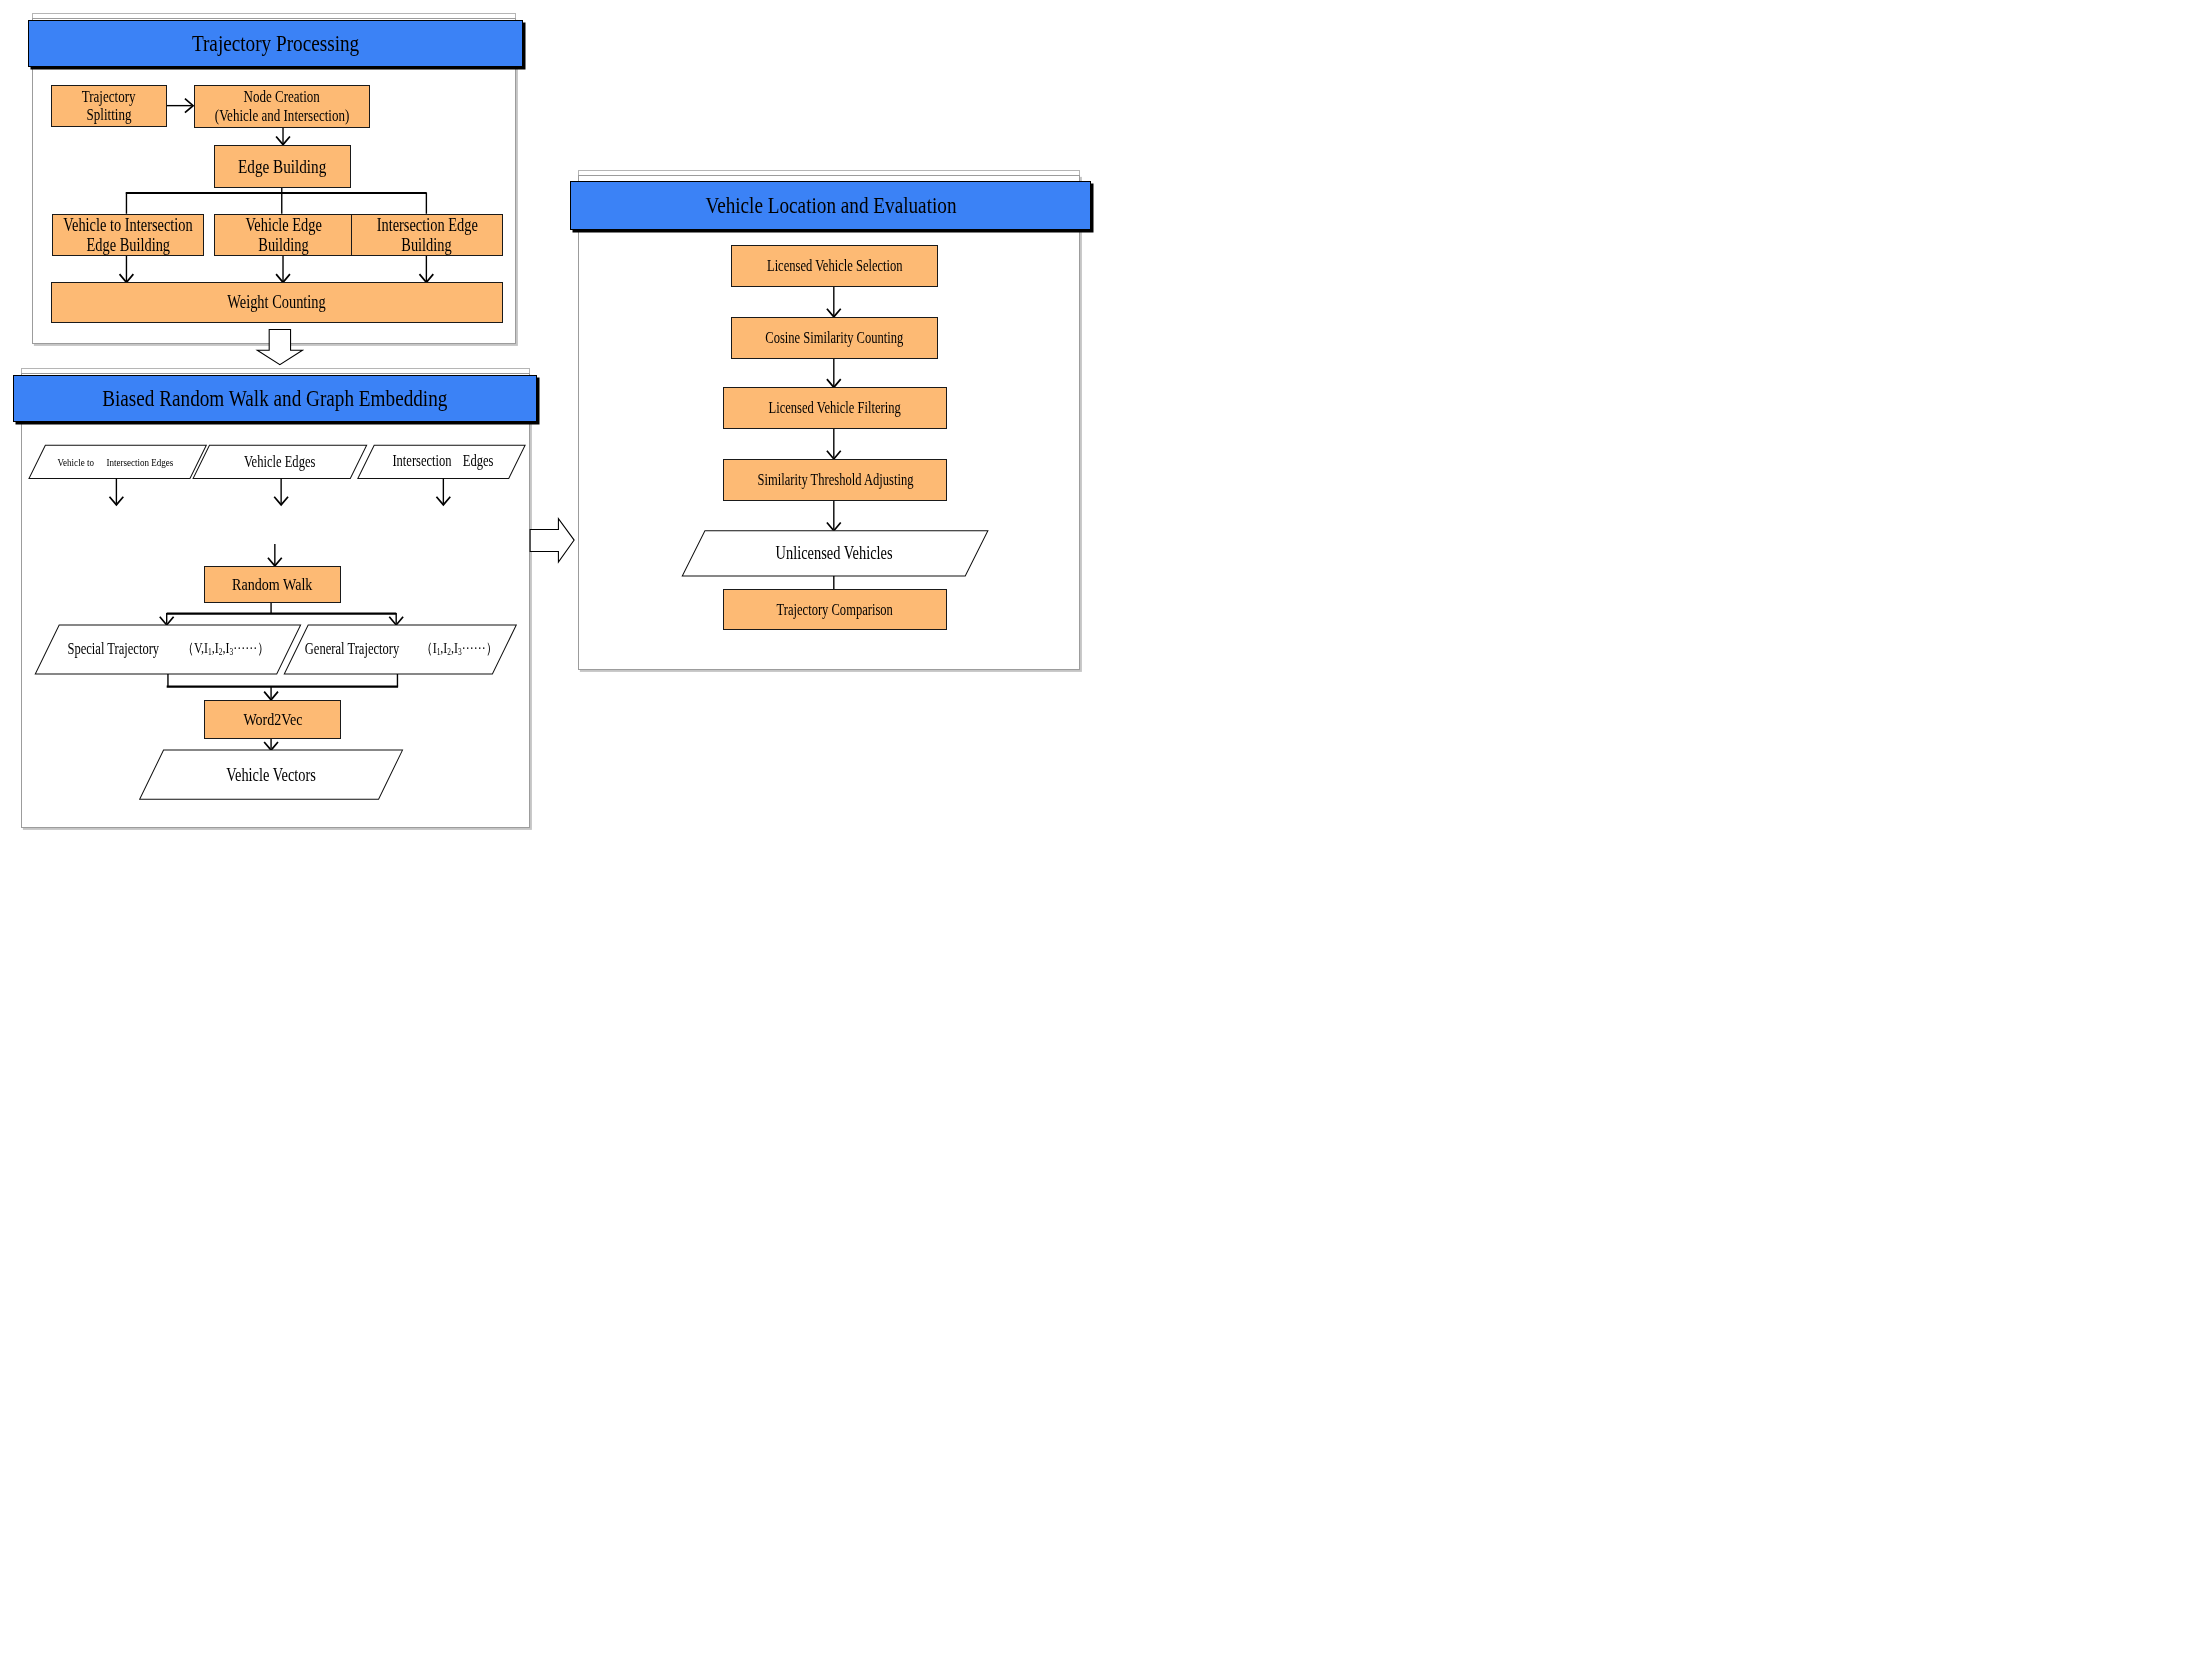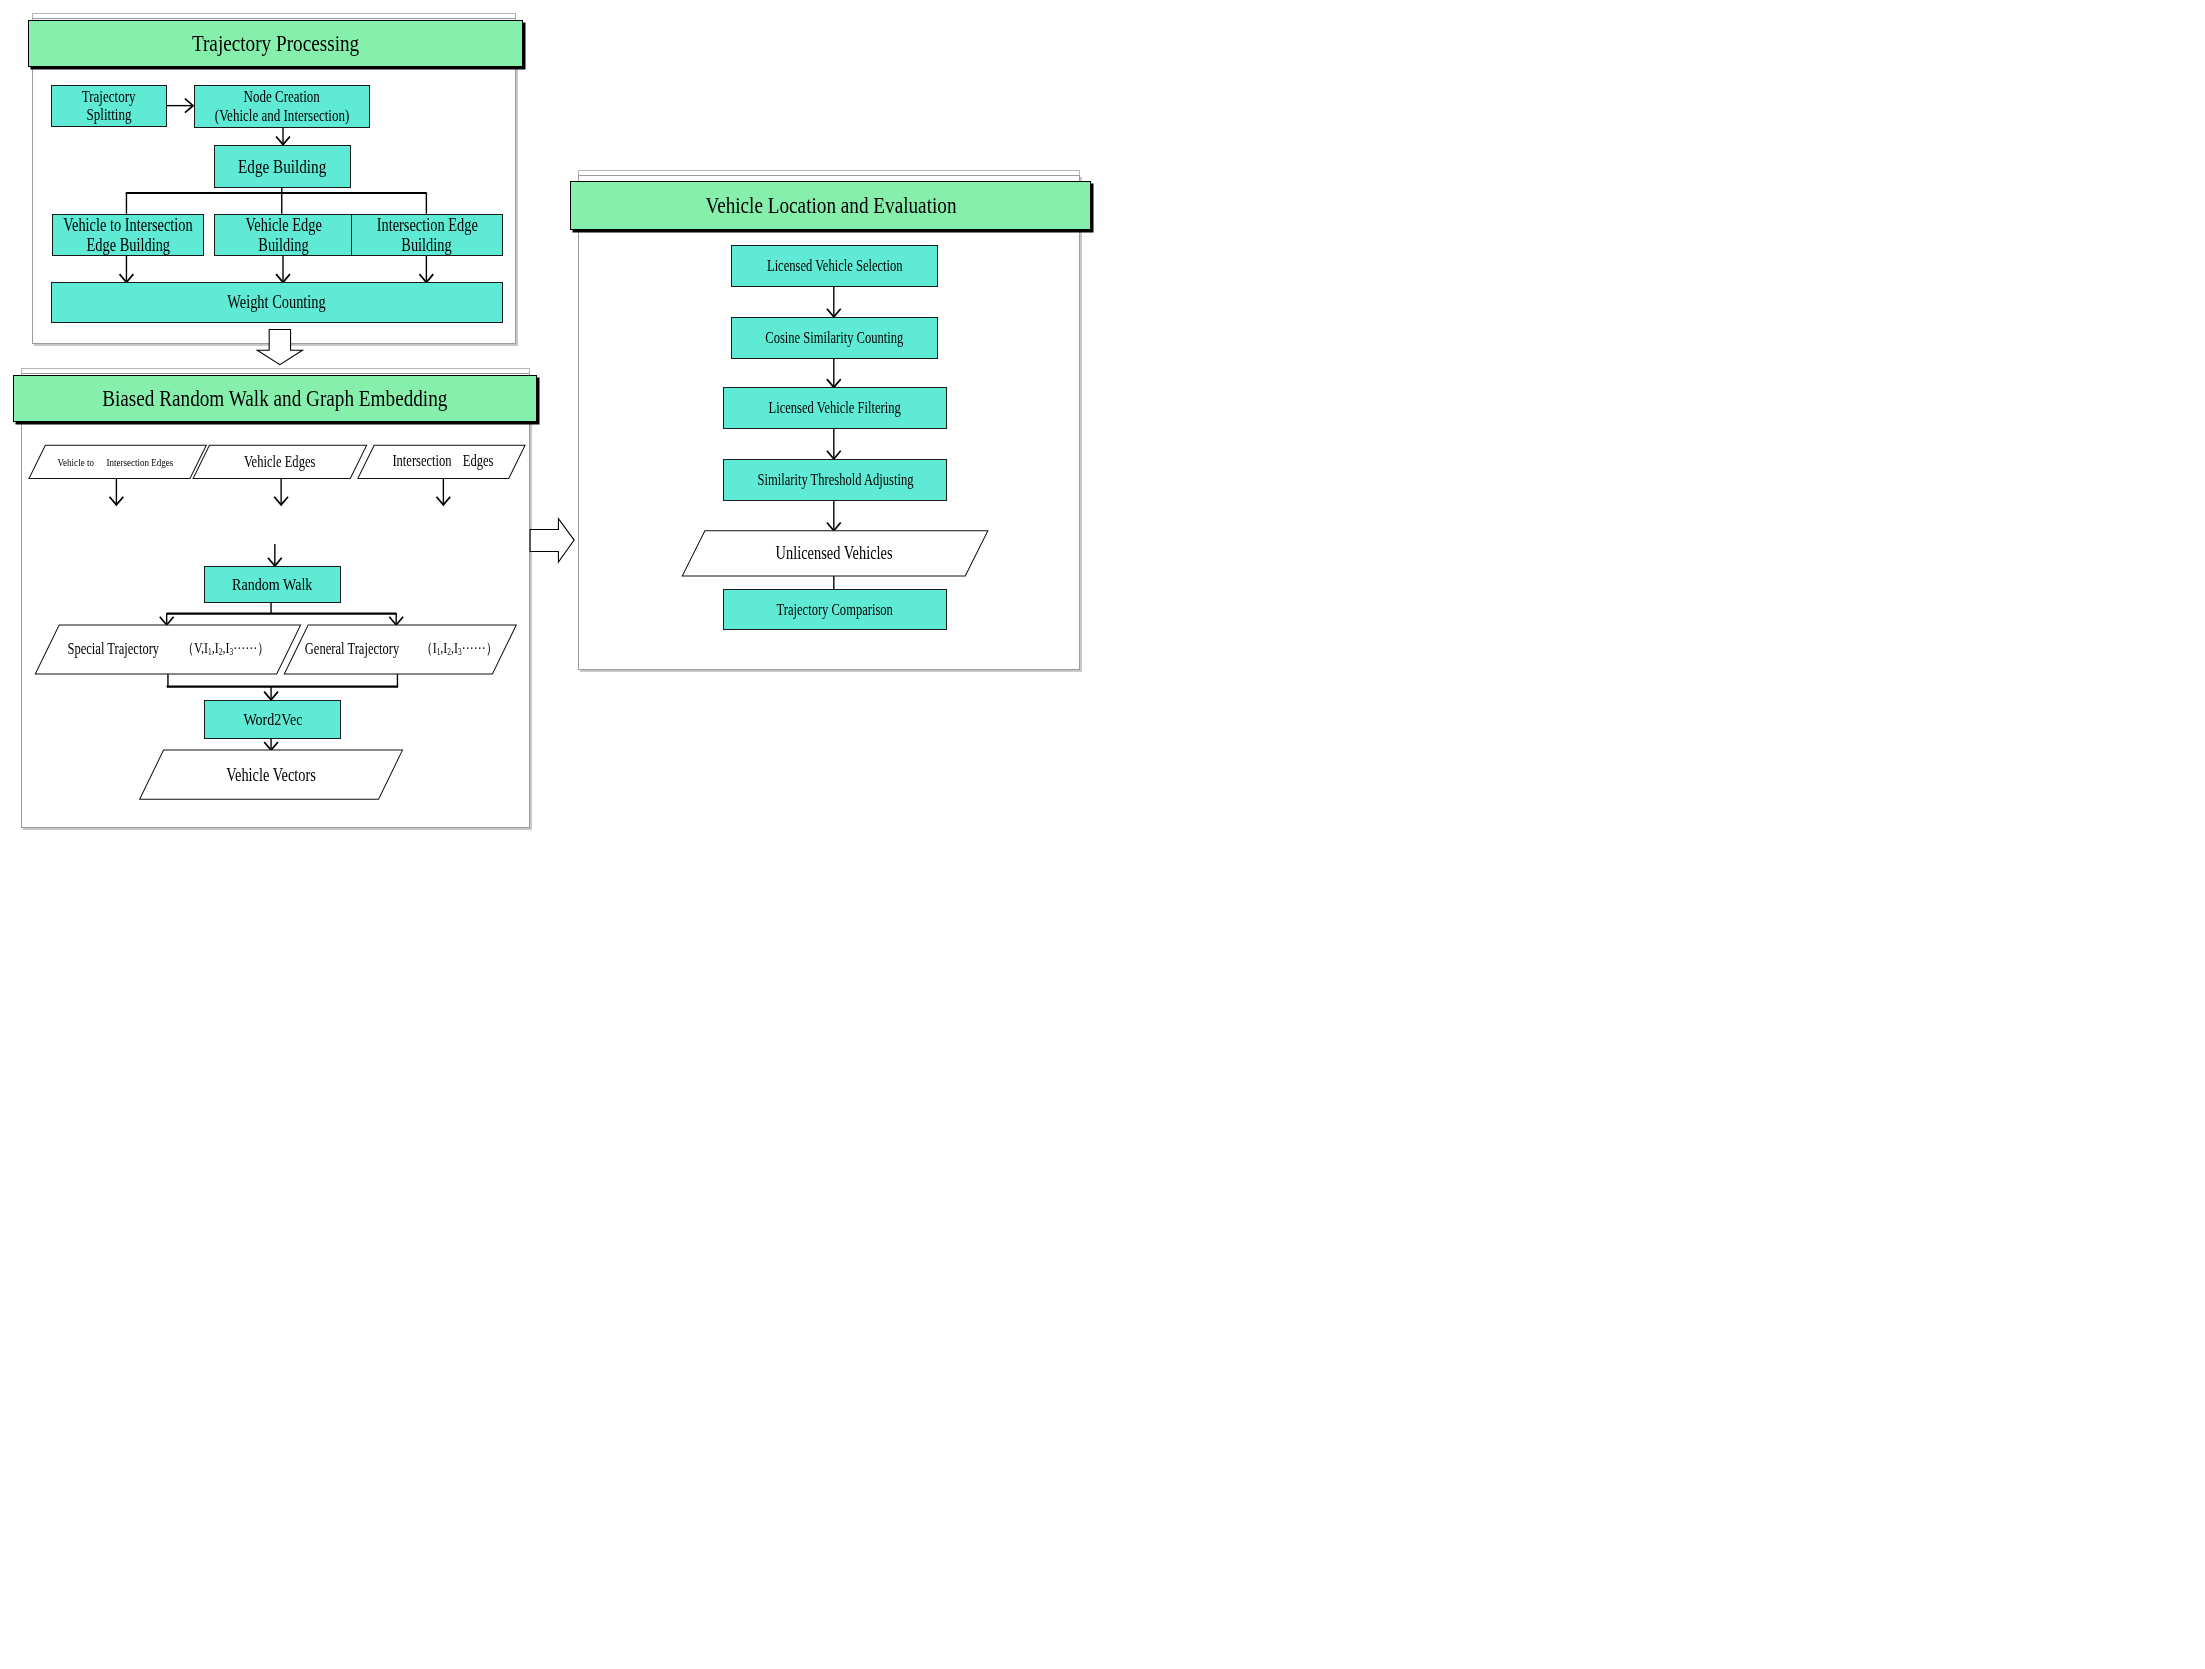--- a/index.html
+++ b/index.html
@@ -1,21 +1,21 @@
 <!DOCTYPE html>
 <html style="font-size:10px"><head>
 <meta charset="utf-8">
 <style>
   html,body{margin:0;padding:0;background:#ffffff;}
   body{width:1103px;height:835px;position:relative;font-family:"Liberation Serif","DejaVu Serif",serif;color:#000;}
   .canvas{position:absolute;left:0;top:0;width:1103px;height:835px;background:#fff;overflow:hidden;}
   .echo{position:absolute;border:1.3px solid #b5b5b5;border-bottom:none;background:transparent;}
   .panel{position:absolute;border:1.3px solid #9c9c9c;background:#fff;box-shadow:1.9px 1.9px 0 rgba(150,150,150,.55);}
-  .titlebar{position:absolute;background:#86efac;border:1.9px solid #000;box-shadow:2.5px 2.5px 0 #000;display:flex;align-items:center;justify-content:center;}
-  .node{position:absolute;background:#5eead4;border:0.9px solid #1a1a1a;display:flex;flex-direction:column;align-items:center;justify-content:center;text-align:center;line-height:1.12;}
+  .titlebar{position:absolute;background:#3b82f6;border:1.9px solid #000;box-shadow:2.5px 2.5px 0 #000;display:flex;align-items:center;justify-content:center;}
+  .node{position:absolute;background:#fdba74;border:0.9px solid #1a1a1a;display:flex;flex-direction:column;align-items:center;justify-content:center;text-align:center;line-height:1.12;}
   .ptext{position:absolute;display:flex;flex-direction:row;align-items:center;justify-content:center;text-align:center;line-height:1.12;}
   .t{display:inline-block;transform:scaleX(0.8);transform-origin:50% 50%;white-space:nowrap;}
   .big{font-size:24px;}
   .f26{font-size:16.3px;} .f29{font-size:18px;} .f30{font-size:19px;} .f28{font-size:17.6px;align-items:center;}
   .f25{font-size:15.7px;} .f24{font-size:15px;} .f18{font-size:11.3px;}
   sub{font-size:0.62em;vertical-align:-0.25em;}
   svg.wires{position:absolute;left:0;top:0;pointer-events:none;}
   .shaft{stroke:#000;stroke-width:2.2;fill:none;}
   .arms{stroke:#000;stroke-width:2.7;fill:none;stroke-linecap:butt;stroke-linejoin:miter;}
   .bold{stroke:#000;stroke-width:3.4;fill:none;}

